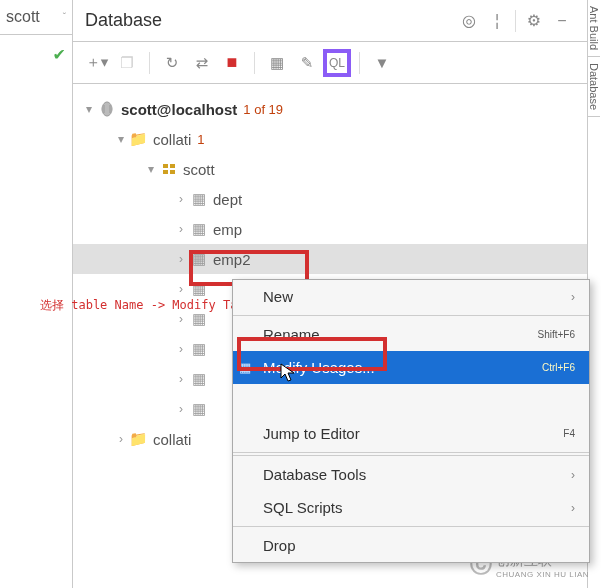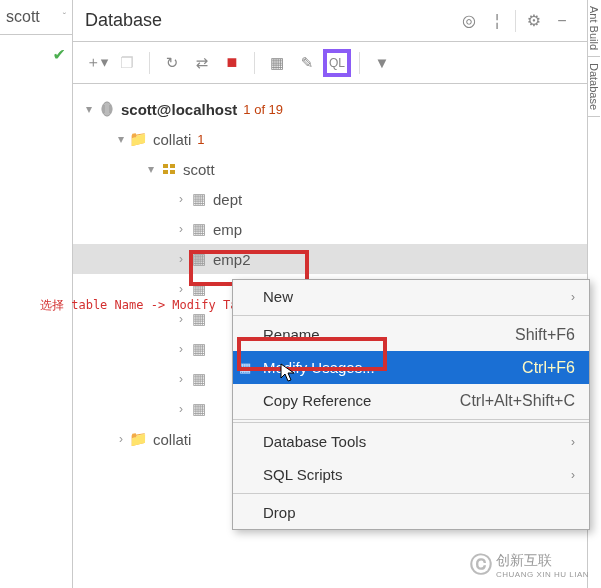--- a/index.html
+++ b/index.html
@@ -41,21 +41,21 @@
 .selected { background:#e0e0e0; }
 
 
 .redbox1 { position:absolute; border:4px solid #d32f2f; left:189px; top:250px; width:120px; height:36px; pointer-events:none; z-index:5;}
 .redbox2 { position:absolute; border:4px solid #d32f2f; left:237px; top:337px; width:150px; height:34px; pointer-events:none; z-index:60;}
 .red-note { position:absolute; left:40px; top:297px; color:#d32f2f; font-size:12px; font-family:monospace; z-index:5;}
 
 
 .menu { position:absolute; left:232px; top:279px; width:358px; background:#f6f6f6; border:1px solid #aaa; box-shadow:3px 3px 8px rgba(0,0,0,0.25); z-index:50;}
 .m-item { height:33px; display:flex; align-items:center; padding:0 14px 0 30px; color:#333; font-size:15px; position:relative;gap:16px;}
-.m-item .shortcut { margin-left:auto; color:#555; font-size:16px;}
+.m-item .shortcut { margin-left:auto; color:#555; font-size:10px;}
 .m-item .sub { margin-left:auto; color:#888; font-size:12px;}
 .m-item .m-ico { position:absolute; left:6px; font-size:13px; color:#999; }
 .m-sep { height:1px; background:#ccc; margin:2px 0;}
 .m-item.highlight { background:#1a6fd4; color:#fff;}
 .m-item.highlight .shortcut { color:#fef9c3;}
 .m-item.highlight .m-ico { color:#cde4ff;}
 
 
 .cursor { position:absolute; left:280px; top:363px; z-index:70; font-size:16px; color:#000; pointer-events:none;}
 
@@ -198,22 +198,24 @@
   <div class="m-item">
     <span>Rename...</span>
     <span class="shortcut">Shift+F6</span>
   </div>
   <div class="m-item highlight">
     <span class="m-ico">▦</span>
     <span>Modify Usages...</span>
     <span class="shortcut">Ctrl+F6</span>
   </div>
   <div class="m-item">
-    <span>Copy Reference</span>
-    <span class="shortcut">Ctrl+Alt+Shift+C</span>
+  </div>
+  <div class="m-item">
+    <span>Jump to Editor</span>
+    <span class="shortcut">F4</span>
   </div>
   <div class="m-sep"></div>
   <div class="m-sep"></div>
   <div class="m-item">
     <span>Database Tools</span>
     <span class="sub">›</span>
   </div>
   <div class="m-item">
     <span>SQL Scripts</span>
     <span class="sub">›</span>

